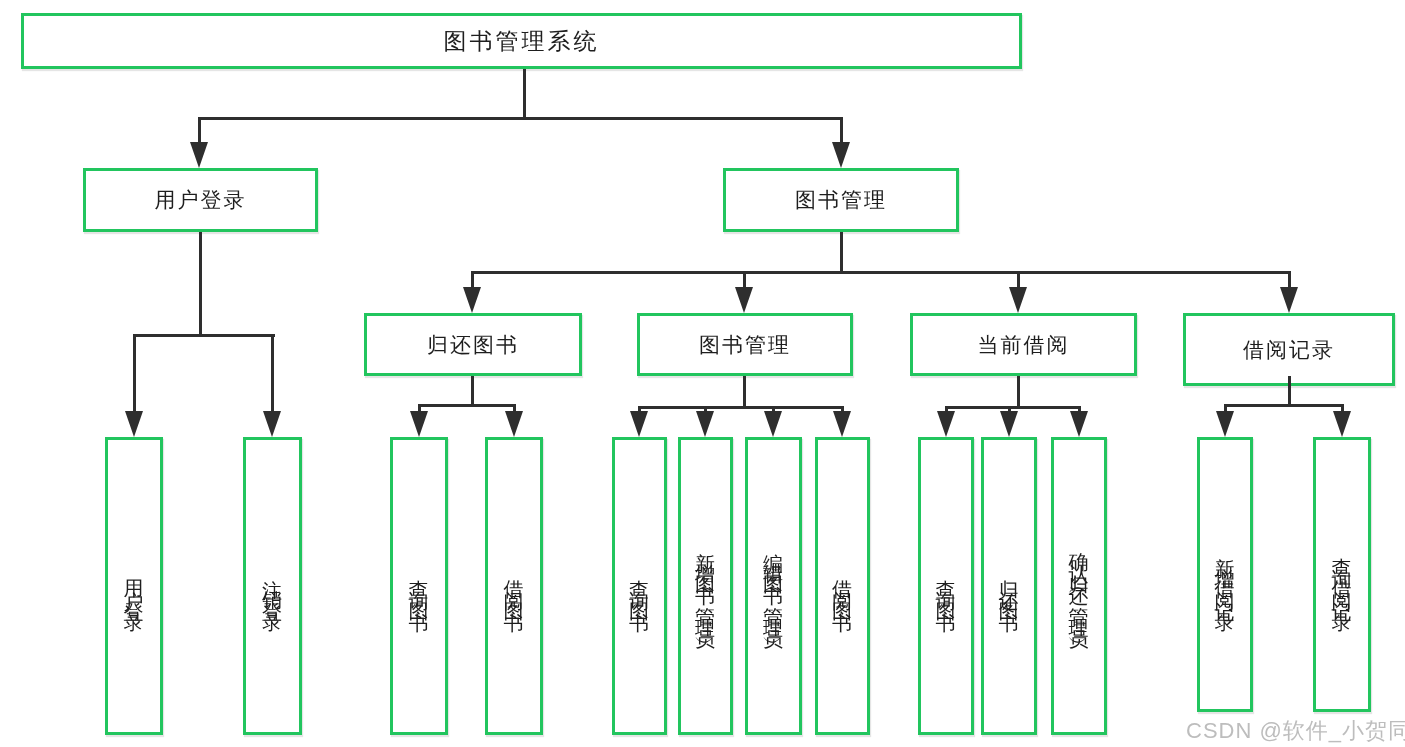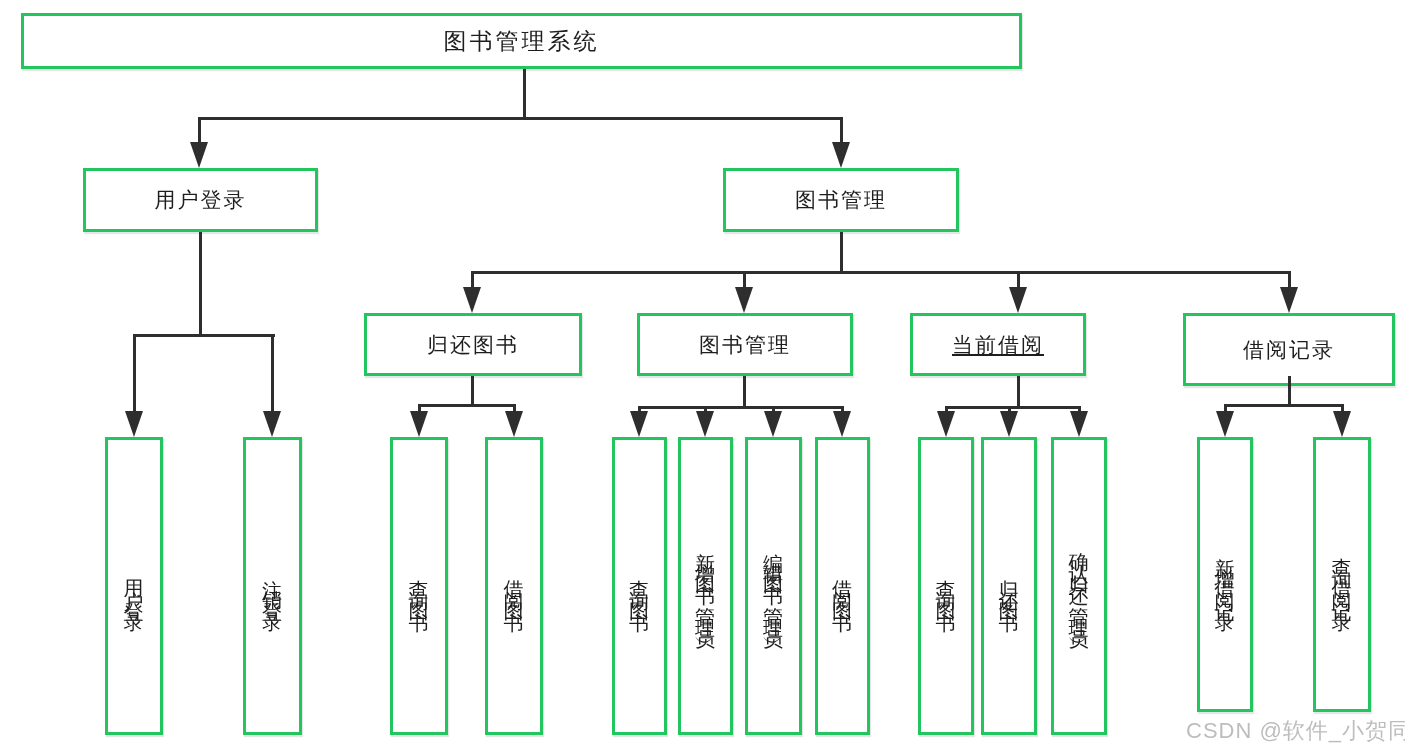--- a/index.html
+++ b/index.html
@@ -90,21 +90,21 @@
   <div class="arrow" style="left:1009px; top:287px;"></div>
   <div class="vl" style="left:1288px; top:271px; height:22px;"></div>
   <div class="arrow" style="left:1280px; top:287px;"></div>
 
   <div class="box" style="left:364px; top:313px; width:218px; height:63px;">
     <span class="hlabel">归还图书</span>
   </div>
   <div class="box" style="left:637px; top:313px; width:216px; height:63px;">
     <span class="hlabel">图书管理</span>
   </div>
-  <div class="box" style="left:910px; top:313px; width:176px; height:63px;text-decoration:underline;">
+  <div class="box" style="left:910px; top:313px; width:227px; height:63px;">
     <span class="hlabel">当前借阅</span>
   </div>
   <div class="box" style="left:1183px; top:313px; width:212px; height:73px;">
     <span class="hlabel">借阅记录</span>
   </div>
 
   <div class="vl" style="left:471px; top:376px; height:31px;"></div>
   <div class="hl" style="left:418px; top:404px; width:98px;"></div>
   <div class="vl" style="left:418px; top:404px; height:18px;"></div>
   <div class="arrow" style="left:410px; top:411px;"></div>

